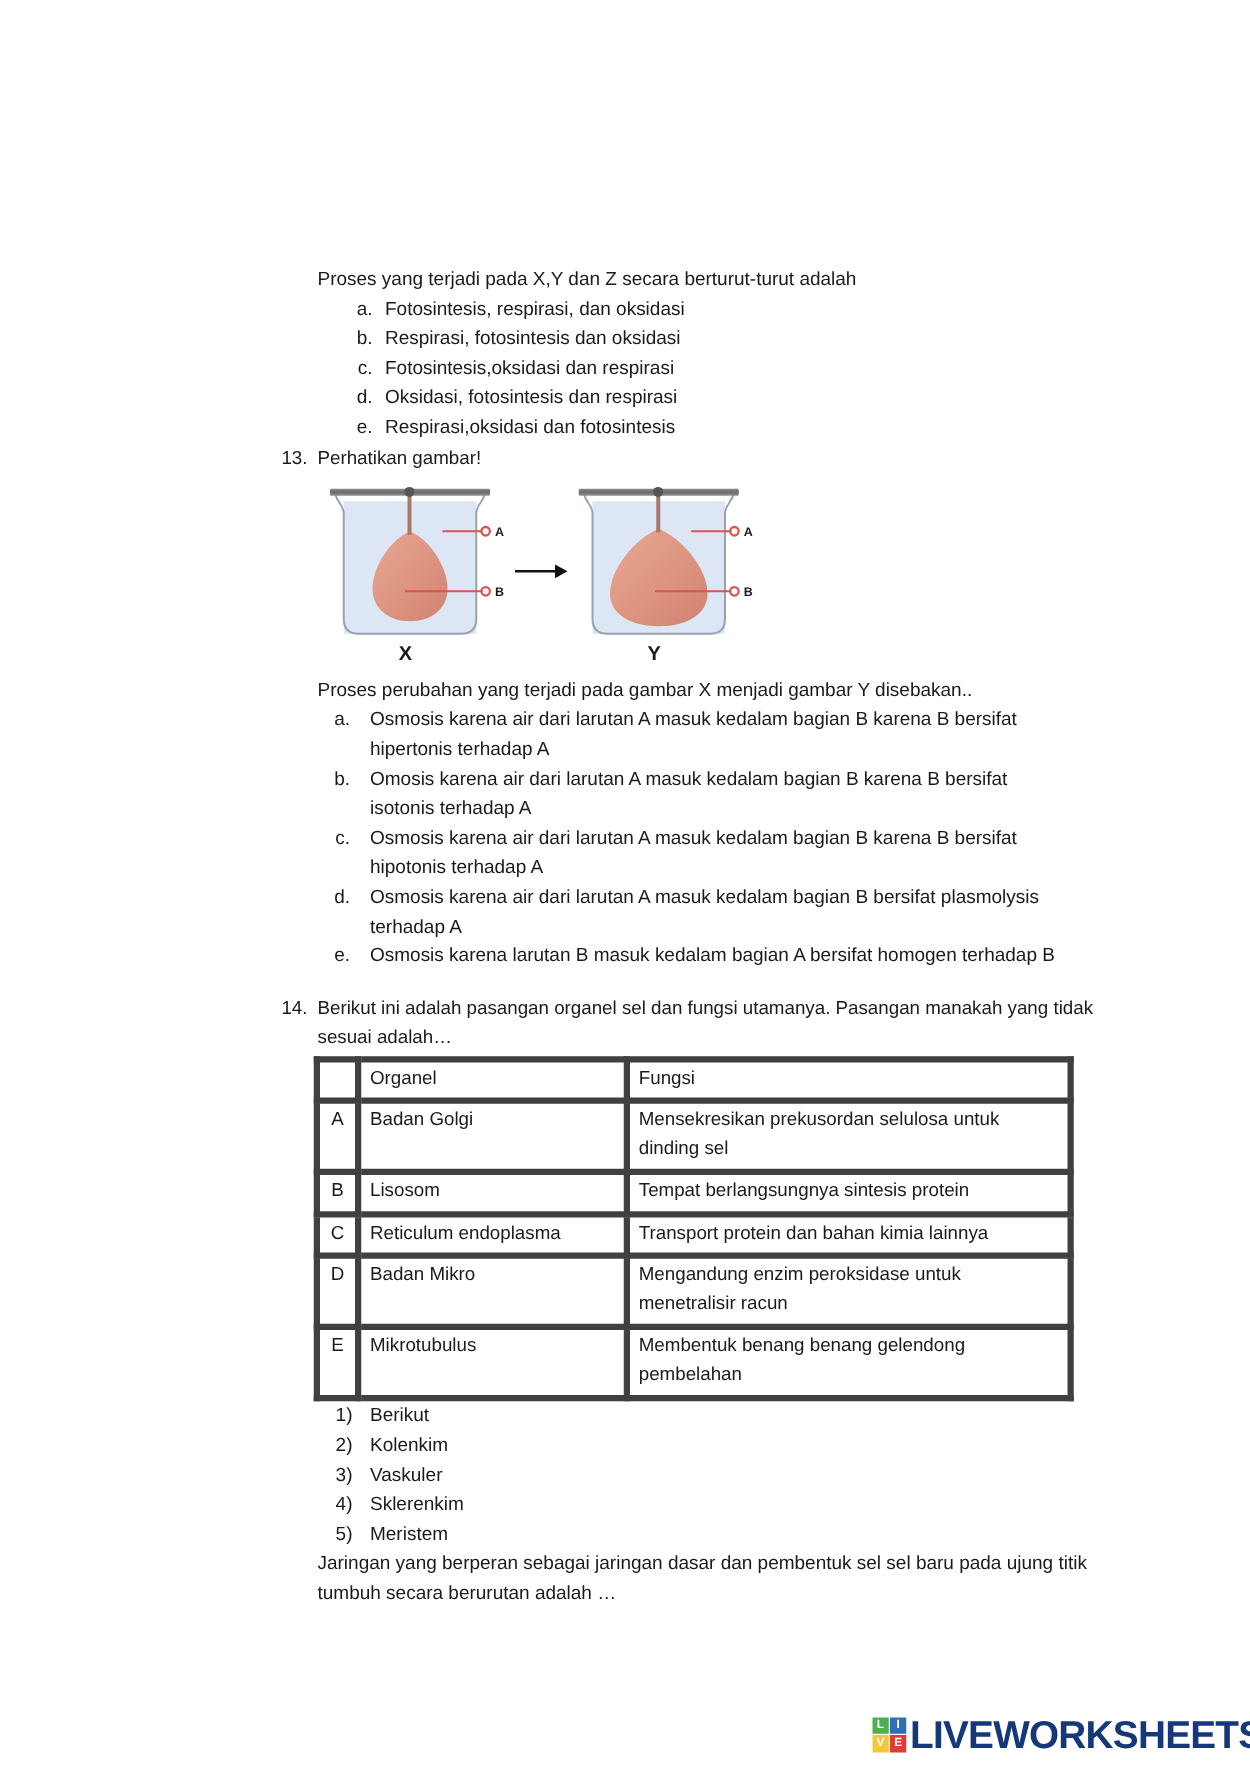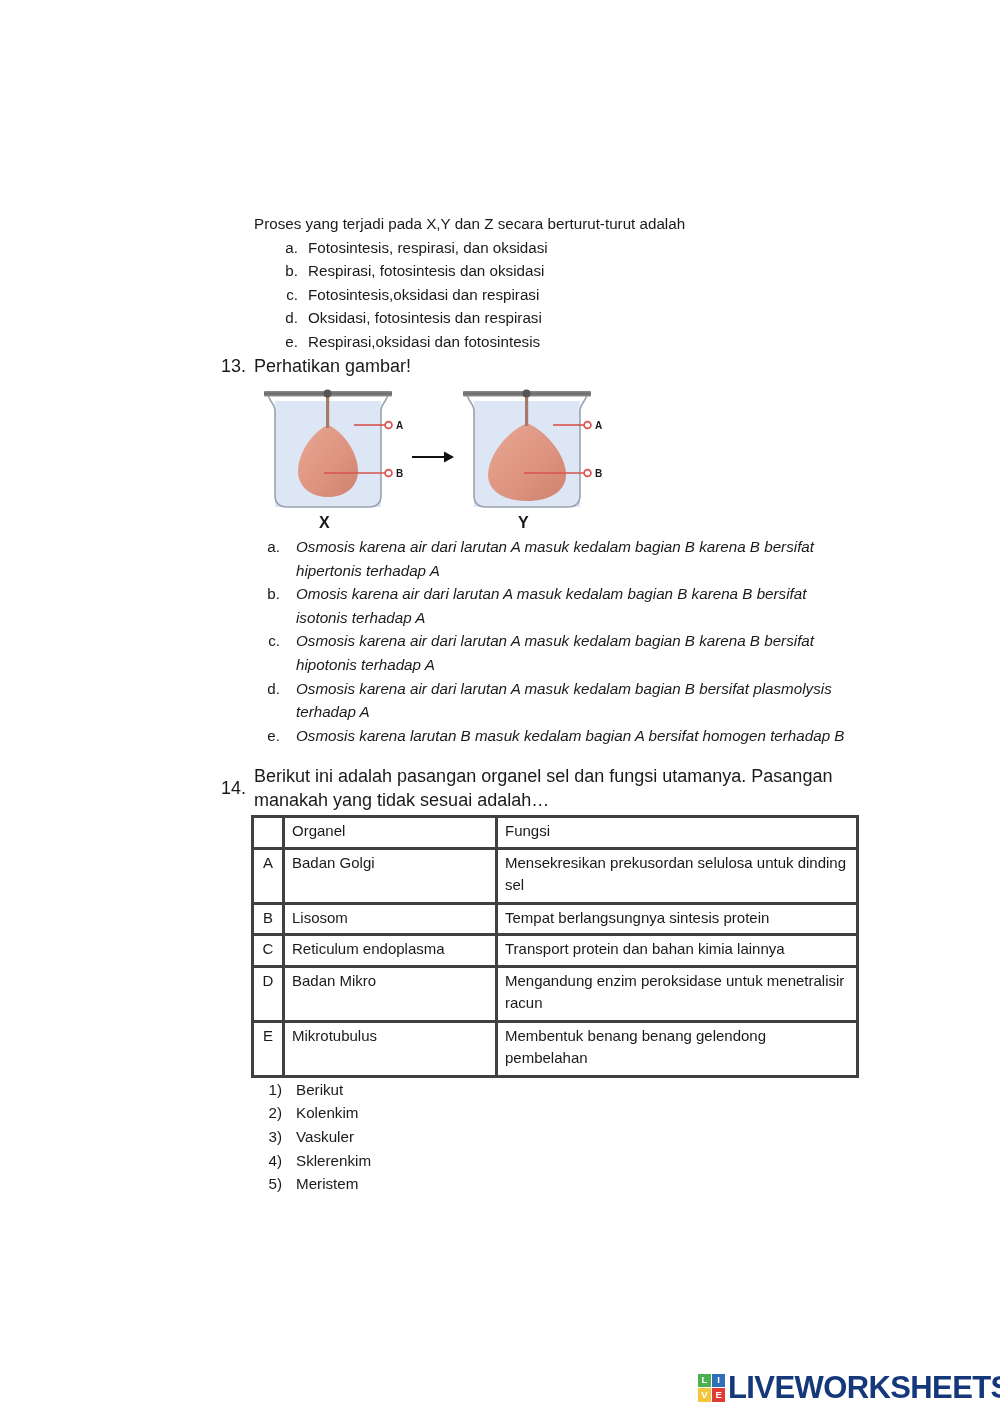--- a/index.html
+++ b/index.html
@@ -28,22 +28,22 @@
   .content {
     position: absolute;
     left: 216px;
     top: 212px;
     width: 660px;
   }
 
   
   .qrow {
     display: flex;
-    align-items: center;
-    font-size: 18px;
+    align-items: flex-start;
+    font-size: 15px;
     line-height: 23.5px;
   }
   .qnum {
     width: 38px;
     flex: 0 0 38px;
     text-align: right;
     padding-right: 8px;
     box-sizing: border-box;
   }
   .qtext {
@@ -76,21 +76,21 @@
   }
 
   
   .q12opts { margin-left: 60px; }
   .q12opts .opt-letter { width: 22px; margin-right: 10px; }
 
   
   .q13opts { margin-left: 38px; }
   .q13opts .opt { margin-bottom: 0px; }
   .q13opts .opt-letter { width: 26px; margin-right: 16px; }
-  .q13opts .opt-body { max-width: 560px; font-style: italic; }
+  .q13opts .opt-body { max-width: 560px; }
 
   
   .q15list { margin-left: 38px; }
   .q15list .opt-letter { width: 28px; margin-right: 14px; }
 
   
   .figure {
     margin-left: 30px;
     margin-top: 6px;
     width: 390px;
@@ -101,21 +101,21 @@
   
   table.organel {
     border-collapse: collapse;
     margin-left: 35px;
     margin-top: 3px;
     width: 608px;
     font-size: 15px;
     line-height: 22.5px;
   }
   table.organel td, table.organel th {
-    border: 3px solid #404040;
+    border: 5px solid #404040;
     padding: 2px 7px 4px 7px;
     vertical-align: top;
     font-weight: normal;
     text-align: left;
   }
   table.organel td.idcell, table.organel th.idcell {
     width: 24px;
     text-align: center;
     padding-left: 2px;
     padding-right: 2px;
@@ -253,20 +253,21 @@
           <circle cx="341.5" cy="40" r="3.4" fill="none" stroke="#d9534f" stroke-width="1.8"></circle>
           <text x="349" y="44" font-family="Liberation Sans, sans-serif" font-size="10" font-weight="bold" fill="#1a1a1a">A</text>
           <line x1="278" y1="88" x2="339" y2="88" stroke="#d9534f" stroke-width="1.6"></line>
           <circle cx="341.5" cy="88" r="3.4" fill="none" stroke="#d9534f" stroke-width="1.8"></circle>
           <text x="349" y="92" font-family="Liberation Sans, sans-serif" font-size="10" font-weight="bold" fill="#1a1a1a">B</text>
           <text x="272" y="143" font-family="Liberation Sans, sans-serif" font-size="16" font-weight="bold" fill="#1a1a1a">Y</text>
         </g>
       </svg>
     </div>
 
+    <div class="stem" style="margin-top:6px;">Proses perubahan yang terjadi pada gambar X menjadi gambar Y disebakan..</div>
 
     <ul class="opt-list q13opts">
       <li class="opt">
         <span class="opt-letter">a.</span>
         <span class="opt-body">Osmosis karena air dari larutan A masuk kedalam bagian B karena B bersifat hipertonis terhadap A</span>
       </li>
       <li class="opt">
         <span class="opt-letter">b.</span>
         <span class="opt-body">Omosis karena  air dari larutan A masuk kedalam bagian B karena B bersifat isotonis terhadap A</span>
       </li>
@@ -343,20 +344,21 @@
       <li class="opt">
         <span class="opt-letter">4)</span>
         <span class="opt-body">Sklerenkim</span>
       </li>
       <li class="opt">
         <span class="opt-letter">5)</span>
         <span class="opt-body">Meristem</span>
       </li>
     </ul>
 
+    <div class="stem" style="max-width:618px;">Jaringan yang berperan sebagai jaringan dasar dan pembentuk sel sel baru pada ujung titik tumbuh secara berurutan adalah …</div>
 
   </div>
 
   <div class="lw-logo">
     <div class="lw-grid">
       <div class="lw-cell" style="background: rgb(76, 175, 80);">L</div>
       <div class="lw-cell" style="background: rgb(47, 111, 181);">I</div>
       <div class="lw-cell" style="background: rgb(245, 198, 60);">V</div>
       <div class="lw-cell" style="background: rgb(224, 59, 52);">E</div>
     </div>

